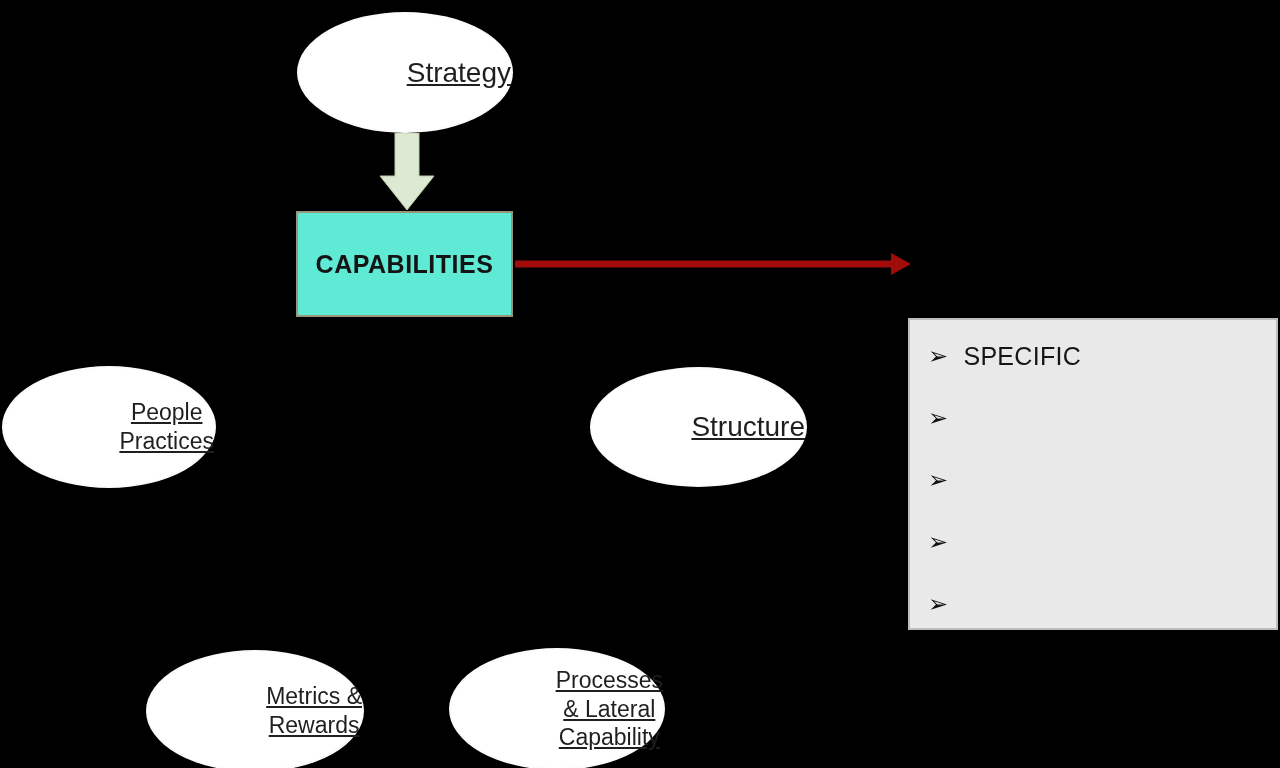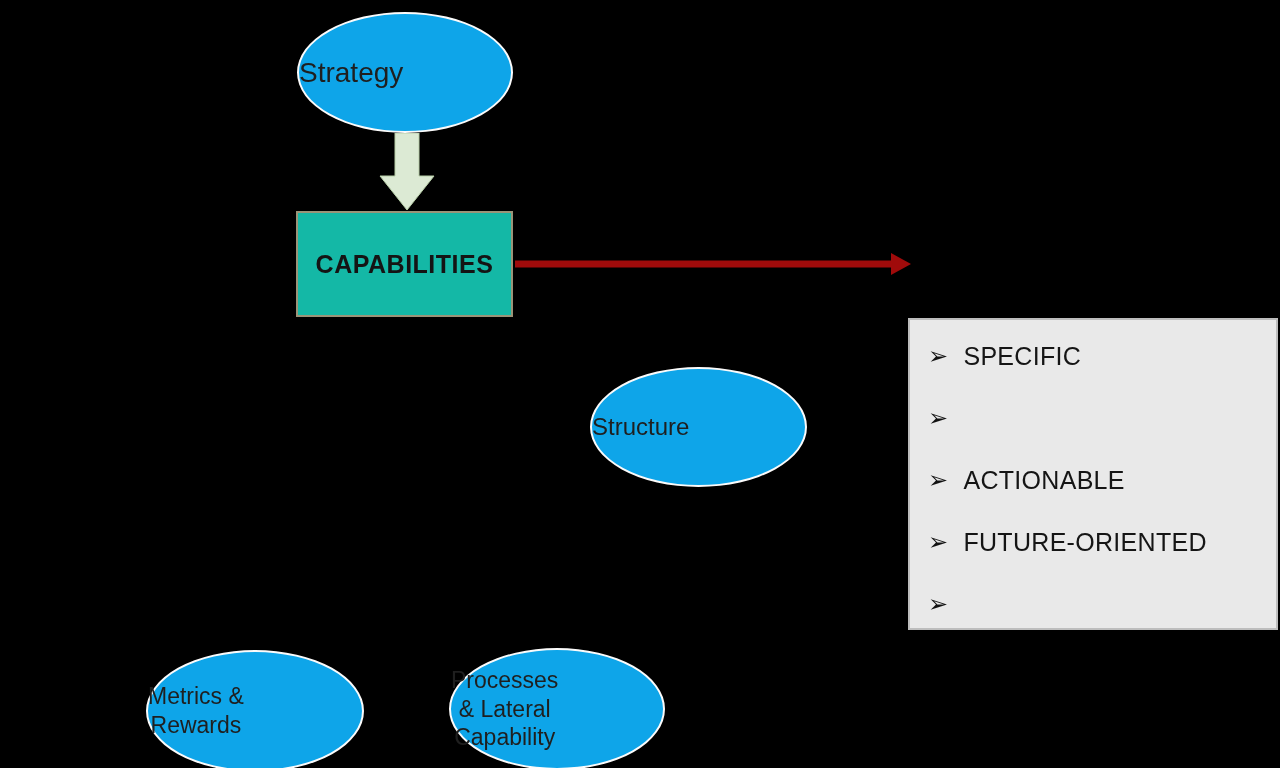--- a/index.html
+++ b/index.html
@@ -10,44 +10,45 @@
   }
   .canvas {
     position: relative;
     width: 1280px;
     height: 768px;
     background: #000000;
     overflow: hidden;
   }
   .ellipse-node {
     position: absolute;
-    background: #0ea5e9;
+    background: #ffffff;
     border: 2px solid #fbfbfb;
     border-radius: 50%;
     display: flex;
     align-items: center;
-    justify-content: flex-start;
+    justify-content: flex-end;
     text-align: center;
     color: #1f1f1f;
     font-size: 23px;
     line-height: 1.26;
     white-space: pre-line;
     box-sizing: border-box;
+    text-decoration: underline;
   }
   .node-strategy        { left: 297px; top: 12px;  width: 216px; height: 121px; font-size: 28px; }
   .node-people          { left: 2px;   top: 366px; width: 214px; height: 122px; }
-  .node-structure       { left: 590px; top: 367px; width: 217px; height: 120px; font-size: 24px; }
+  .node-structure       { left: 590px; top: 367px; width: 217px; height: 120px; font-size: 28px; }
   .node-metrics         { left: 146px; top: 650px; width: 218px; height: 122px; }
   .node-processes       { left: 449px; top: 648px; width: 216px; height: 122px; }
 
   .capabilities-box {
     position: absolute;
     left: 296px; top: 211px;
     width: 217px; height: 106px;
-    background: #14b8a6;
+    background: #5eead4;
     border: 2px solid #9a9478;
     box-sizing: border-box;
     display: flex;
     align-items: center;
     justify-content: center;
     color: #141414;
     font-size: 25px;
     font-weight: bold;
     letter-spacing: 0.5px;
   }
@@ -110,32 +111,34 @@
     <ul class="criteria-list">
       <li class="criteria-item">
         <span class="bullet-glyph">➢</span>
         <span>SPECIFIC</span>
       </li>
       <li class="criteria-item">
         <span class="bullet-glyph">➢</span>
       </li>
       <li class="criteria-item">
         <span class="bullet-glyph">➢</span>
-        <span>ACTIONABLE</span>
       </li>
       <li class="criteria-item">
         <span class="bullet-glyph">➢</span>
-        <span>FUTURE-ORIENTED</span>
       </li>
       <li class="criteria-item">
         <span class="bullet-glyph">➢</span>
       </li>
     </ul>
   </div>
 
+  <div class="ellipse-node node-people">
+    <span>People
+Practices</span>
+  </div>
 
   <div class="ellipse-node node-structure">
     <span>Structure</span>
   </div>
 
   <div class="ellipse-node node-metrics">
     <span>Metrics &amp;
 Rewards</span>
   </div>
 

